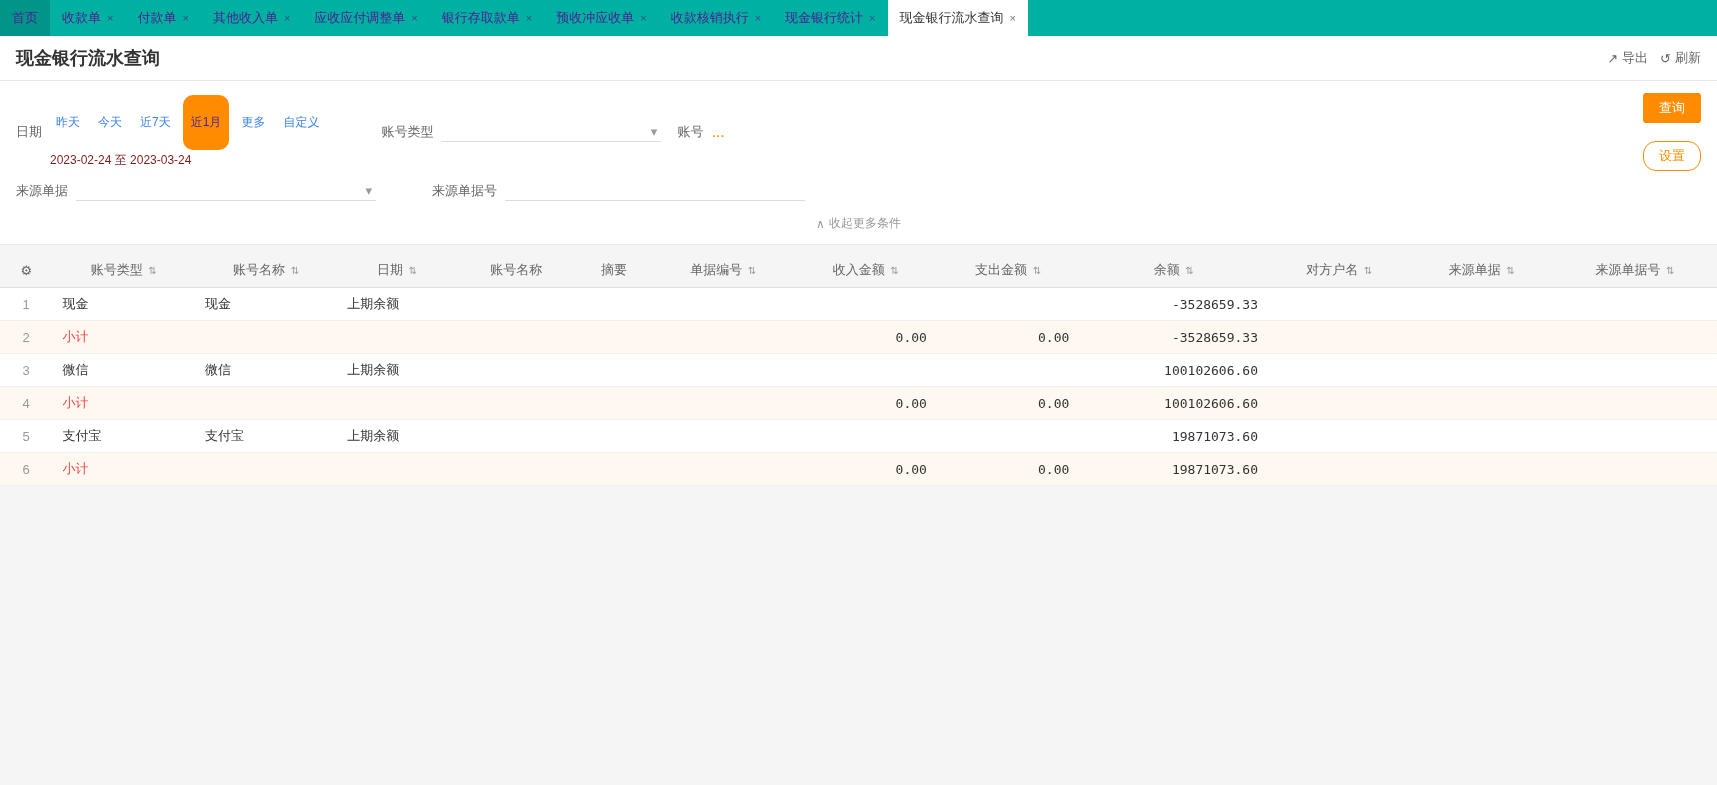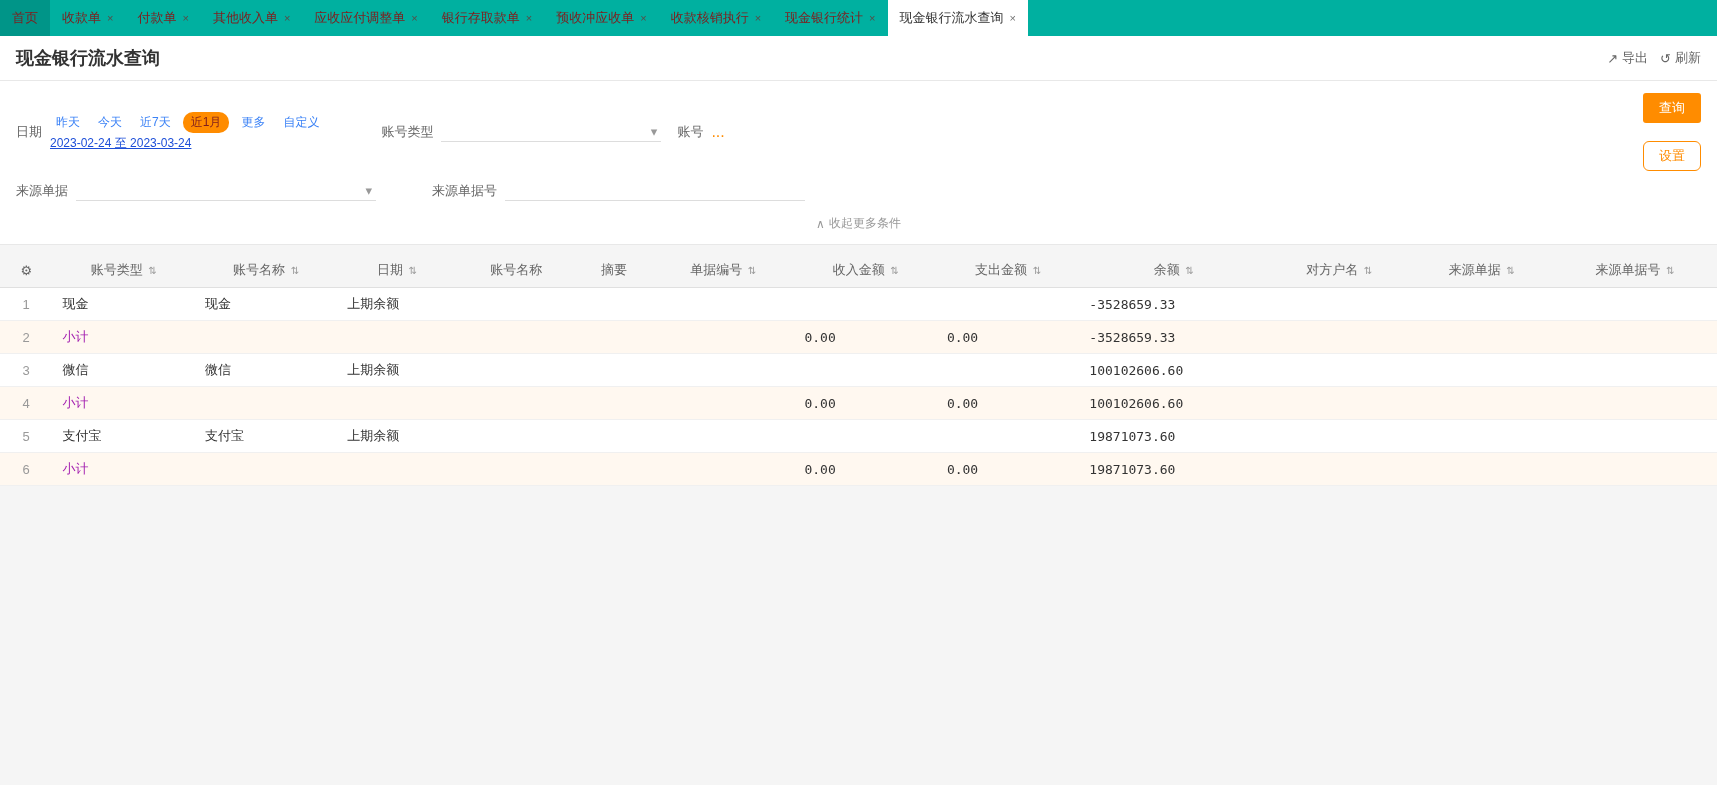--- a/index.html
+++ b/index.html
@@ -11,21 +11,21 @@
       display: flex;
       align-items: center;
       height: 36px;
       overflow: hidden;
     }
     .nav-item {
       padding: 0 12px;
       height: 36px;
       display: flex;
       align-items: center;
-      color: #7f1d1d;
+      color: #4c1d95;
       cursor: pointer;
       white-space: nowrap;
       font-size: 13px;
     }
     .nav-item.home { background: rgba(0,0,0,0.15); }
     .nav-item.active {
       background: #fff;
       color: #333;
     }
     .nav-item .close-x {
@@ -91,29 +91,28 @@
     }
     .date-btn {
       padding: 2px 6px;
       cursor: pointer;
       color: #3b82f6;
       font-size: 12px;
       border-radius: 3px;
     }
     .date-btn.active {
       background: #ff8c00;
-      color: #7f1d1d;
+      color: #4c1d95;
       border-radius: 10px;
-      padding: 2px 8px;
+      padding: 19px 8px;
     }
     .date-range {
       font-size: 12px;
-      color: #1d4ed8;
+      color: #7f1d1d;
       margin-top: 2px;
-      text-decoration: underline;
     }
     .filter-select {
       display: flex;
       align-items: center;
       gap: 4px;
       border-bottom: 1px solid #ddd;
       min-width: 180px;
       padding: 2px 4px;
       cursor: pointer;
     }
@@ -143,21 +142,21 @@
       padding: 6px 16px;
       border-radius: 3px;
       cursor: pointer;
       font-size: 13px;
     }
     .settings-btn {
       background: #fff;
       color: #ff8c00;
       border: 1px solid #ff8c00;
       padding: 5px 14px;
-      border-radius: 6px;
+      border-radius: 13px;
       cursor: pointer;
       font-size: 13px;
     }
     .collapse-bar {
       display: flex;
       justify-content: center;
       align-items: center;
       gap: 4px;
       color: #999;
       font-size: 12px;
@@ -198,29 +197,29 @@
     }
     tbody tr.subtotal {
       background: #fff8f0;
     }
     tbody td {
       padding: 7px 10px;
       color: #333;
       white-space: nowrap;
     }
     tbody td.number {
-      text-align: left;
+      text-align: right;
       font-family: monospace;
     }
     tbody td.row-num {
       color: #999;
       text-align: center;
     }
     tbody td.subtotal-label {
-      color: #a21caf;
+      color: #ef4444;
     }
     .th-gear {
       text-align: center;
     }
   </style>
 </head>
 <body>
 
 <div class="top-nav">
   <div class="nav-item home">首页</div>

